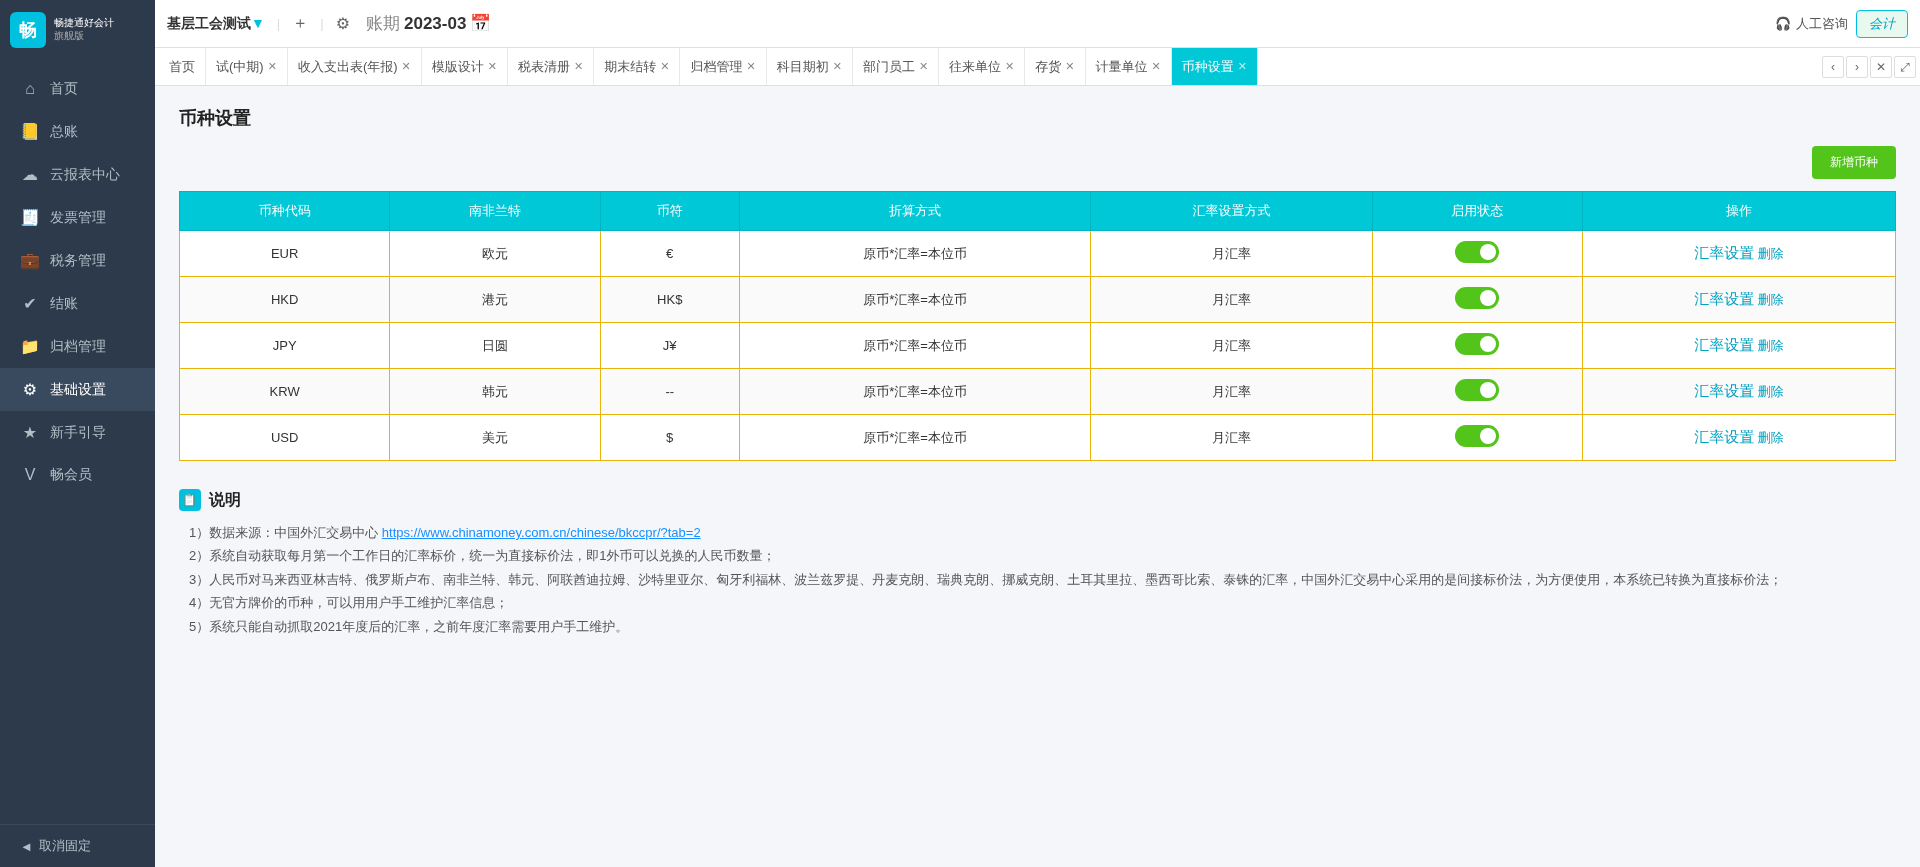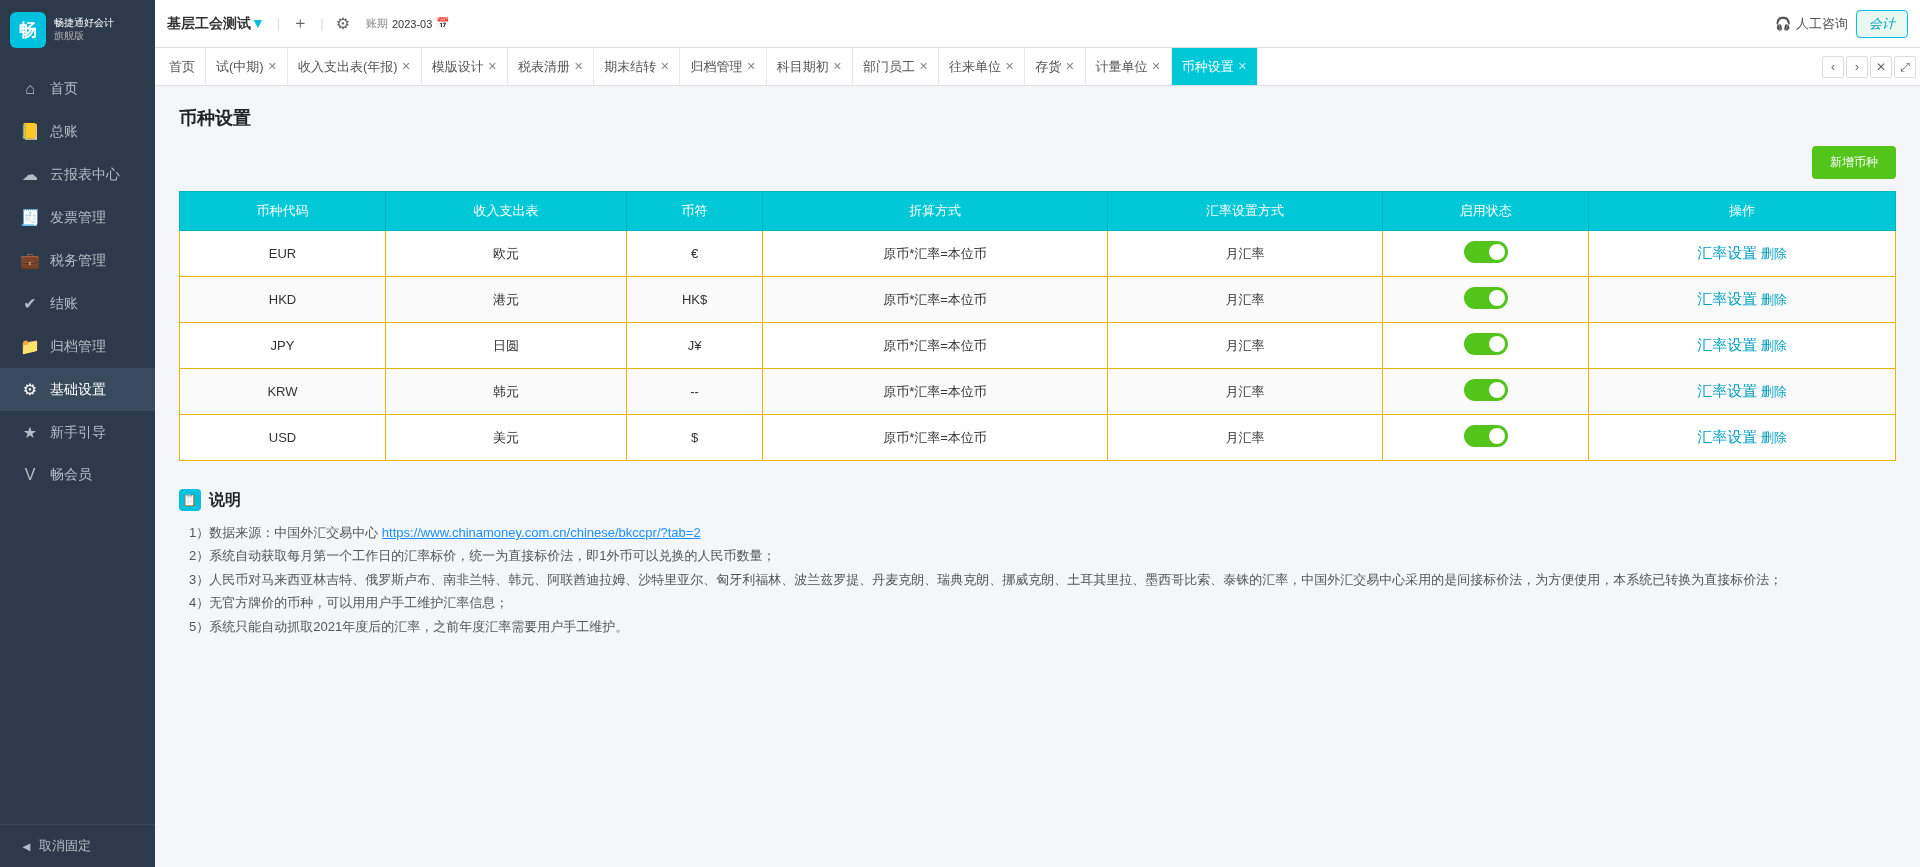--- a/index.html
+++ b/index.html
@@ -75,23 +75,23 @@
     .topbar-company {
       display: flex;
       font-size: 14px;
       color: #333;
       font-weight: 700;
     }
     .topbar-company .arrow { color: #00c0e0; }
     .topbar-sep { color: #ddd; margin: 0 4px; }
     .topbar-plus { color: #666; cursor: pointer; font-size: 16px; }
     .topbar-gear { color: #666; cursor: pointer; font-size: 16px; }
-    .topbar-period { display: flex; align-items: center; gap: 4px; font-size: 11px; color: #555; margin-left: 8px; }
+    .topbar-period { display: flex; align-items: center; gap: 4px; font-size: 17px; color: #555; margin-left: 8px; }
     .topbar-period .period-label { color: #888; }
-    .topbar-period .period-val { font-weight: 400; color: #333; }
+    .topbar-period .period-val { font-weight: 700; color: #333; }
     .topbar-period .cal-icon { color: #00c0e0; cursor: pointer; }
     .topbar-right { margin-left: auto; display: flex; align-items: center; gap: 8px; }
     .topbar-help { display: flex; align-items: center; gap: 4px; color: #555; font-size: 13px; cursor: pointer; }
     .topbar-acct-btn {
       background: #e8faf0;
       border: 1px solid #00c0e0;
       color: #00a0c0;
       padding: 4px 12px;
       border-radius: 4px;
       font-size: 13px;
@@ -381,21 +381,21 @@
     <h2 class="page-title">币种设置</h2>
 
     <div class="action-bar">
       <button class="btn-new">新增币种</button>
     </div>
 
     <table class="data-table">
       <thead>
         <tr>
           <th>币种代码</th>
-          <th>收入支出表</th>
+          <th>南非兰特</th>
           <th>币符</th>
           <th>折算方式</th>
           <th>汇率设置方式</th>
           <th>启用状态</th>
           <th>操作</th>
         </tr>
       </thead>
       <tbody id="table-body">
       <tr>
     <td>EUR</td>

